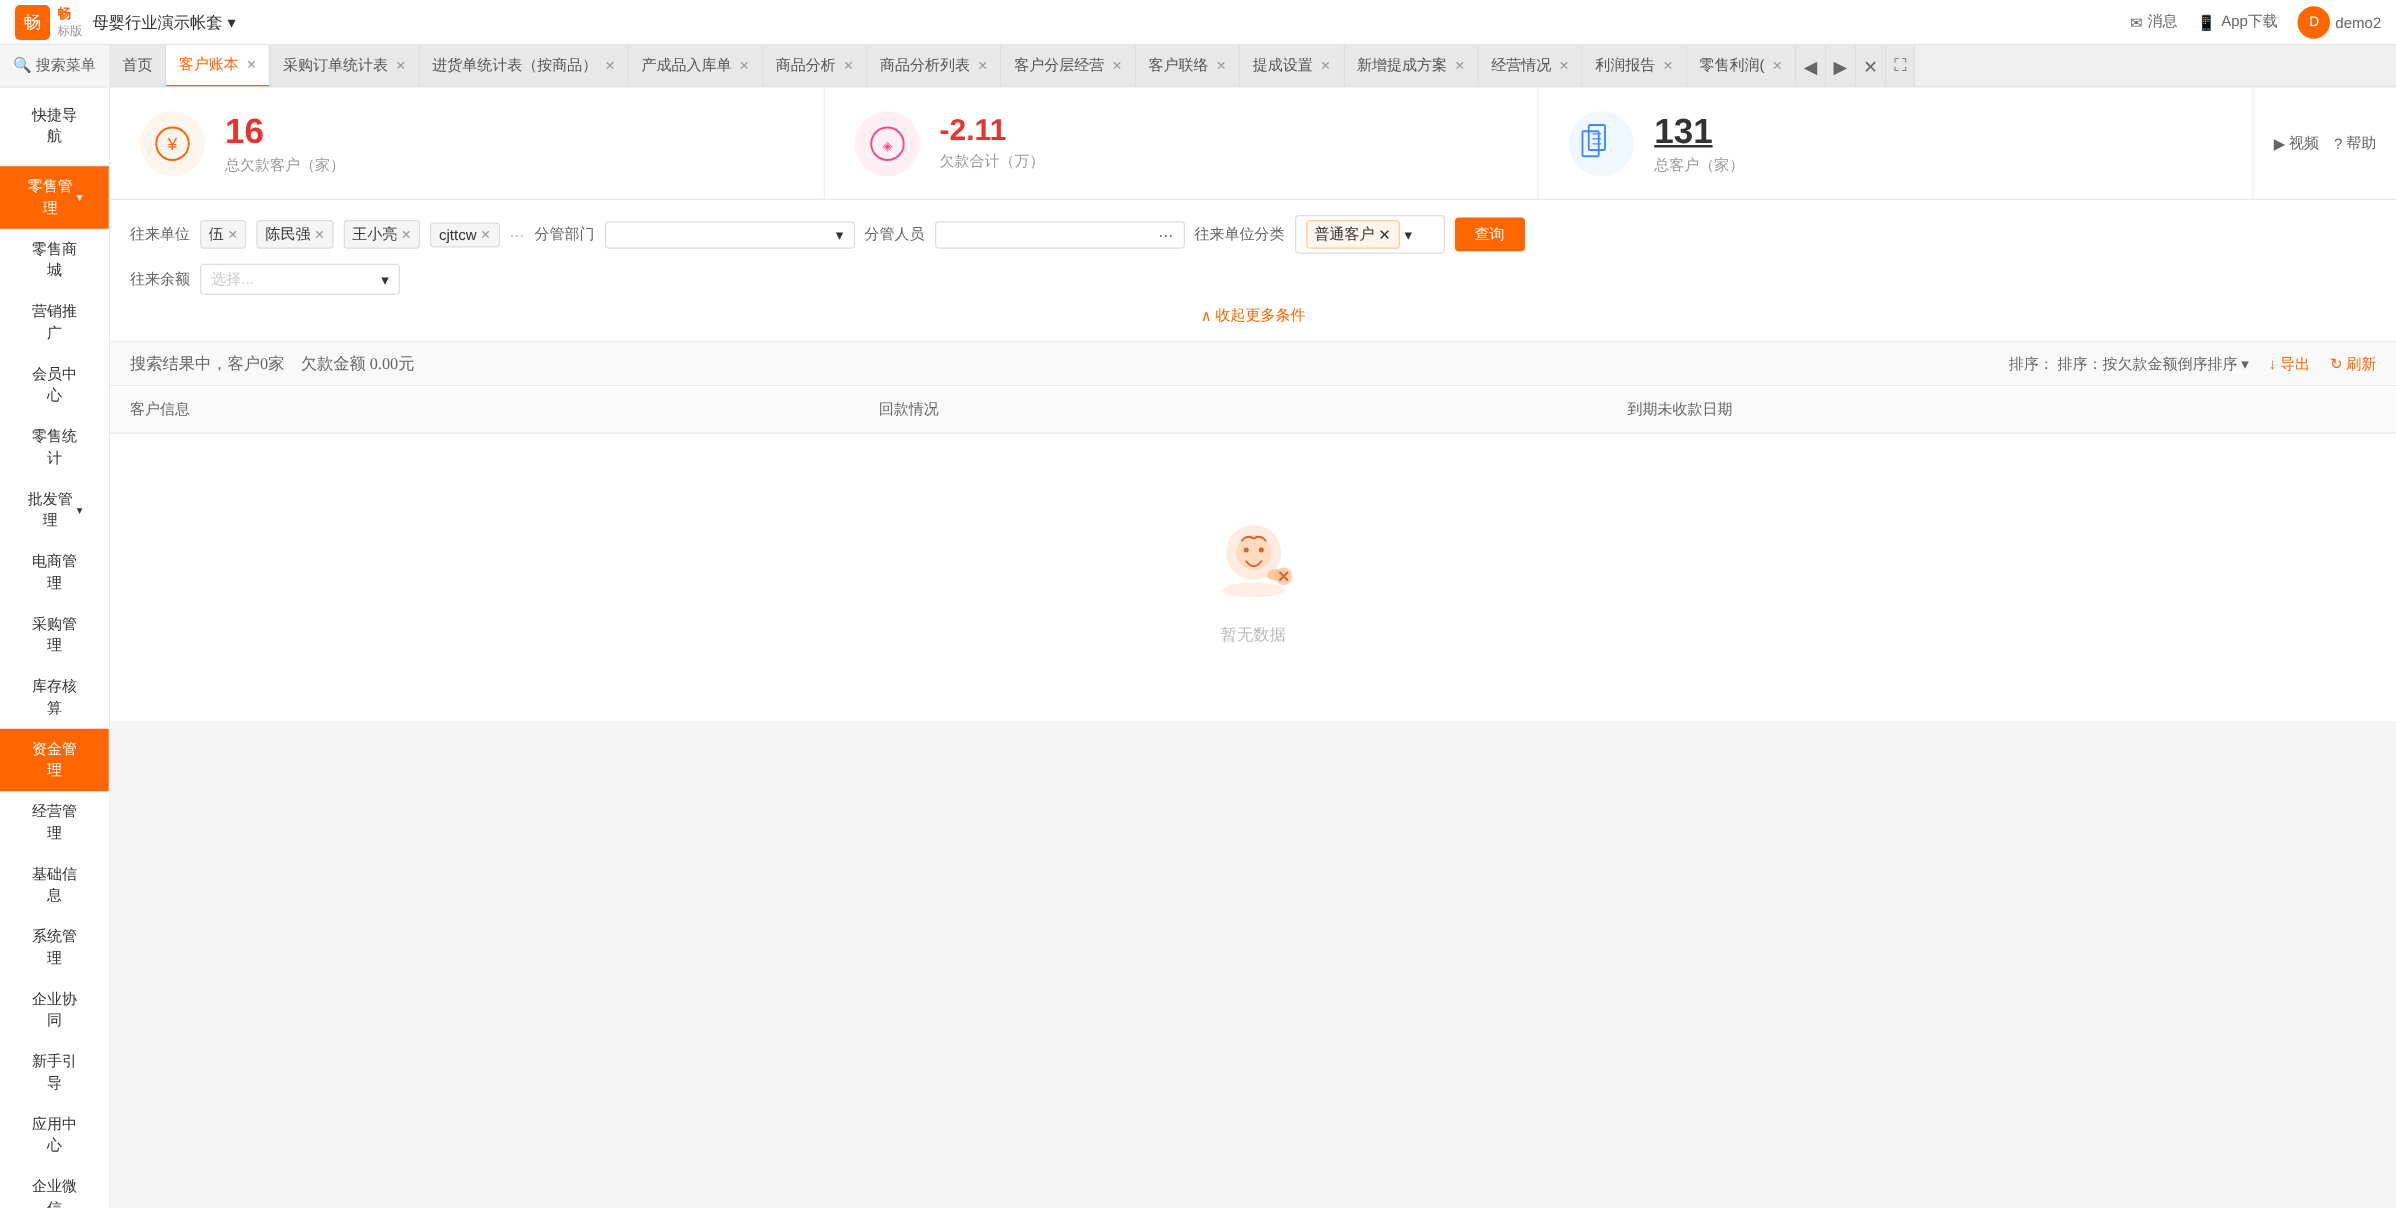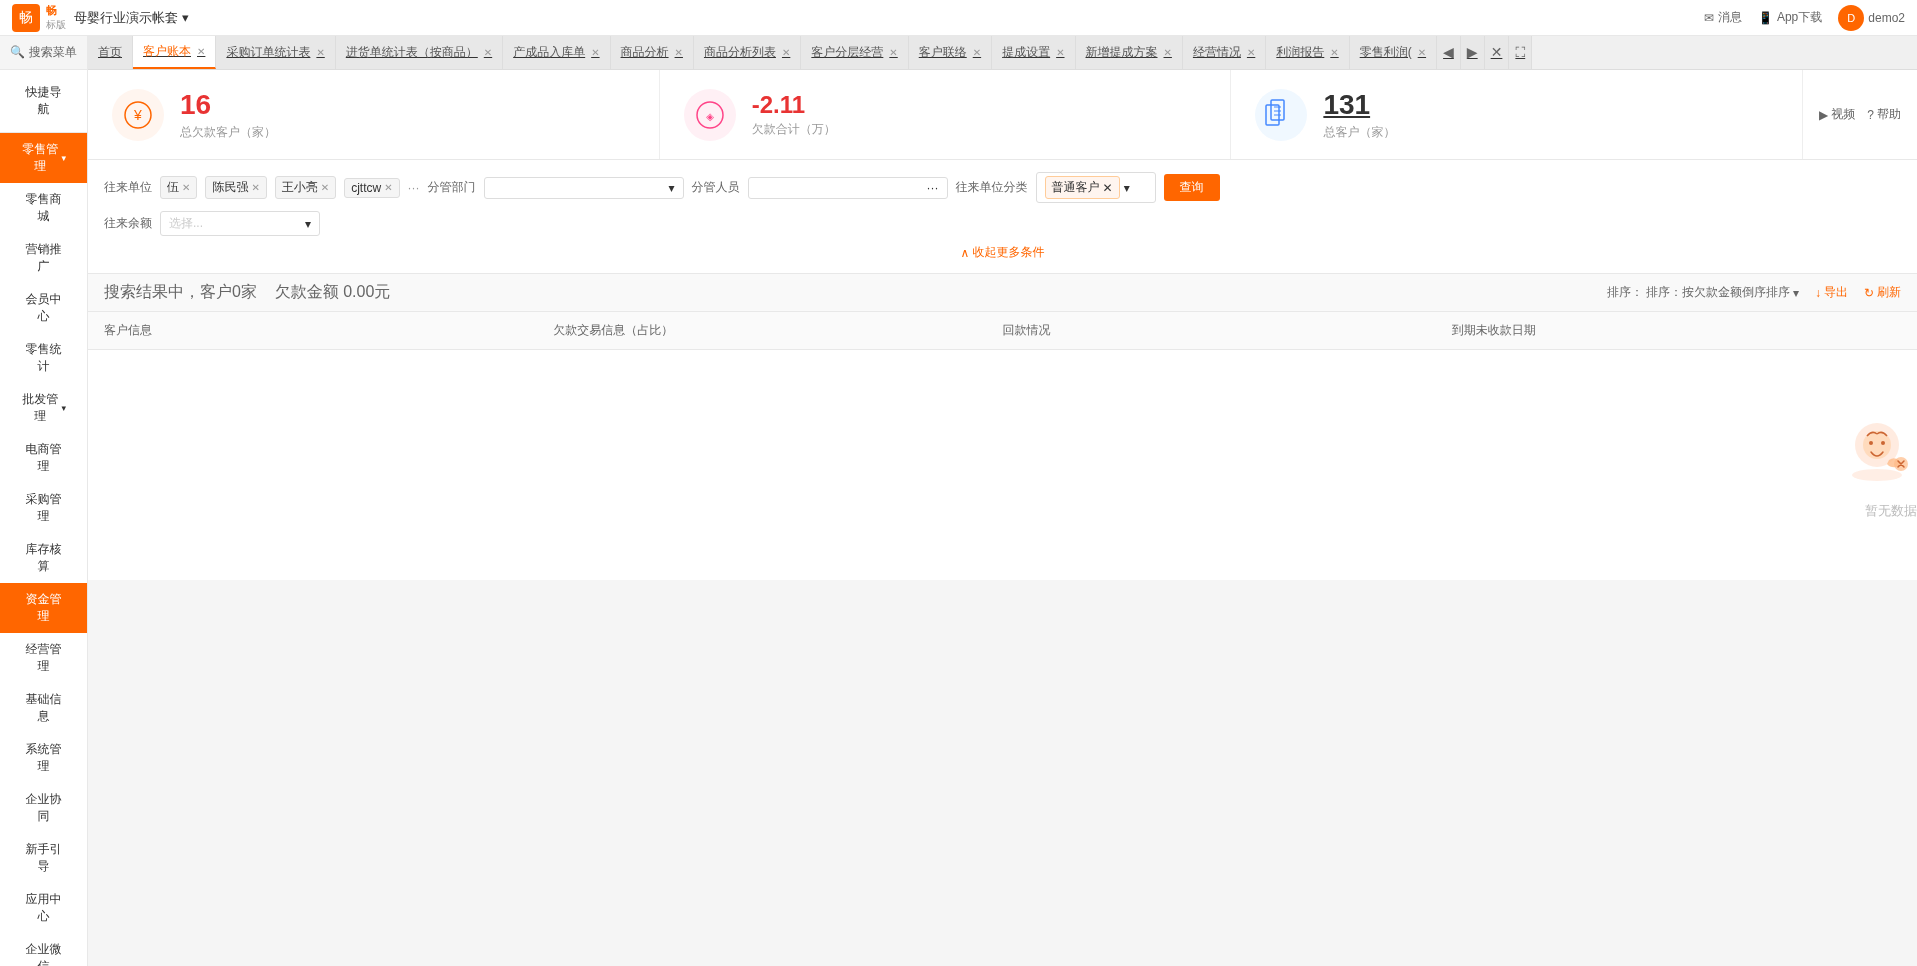--- a/index.html
+++ b/index.html
@@ -23,21 +23,21 @@
     .sidebar-search { padding: 8px; background: #f5f5f5; text-align: center; font-size: 12px; color: #666; cursor: pointer; border-bottom: 1px solid #e8e8e8; }
     .sidebar-nav { padding: 6px 0; border-bottom: 1px solid #e8e8e8; }
     .sidebar-item { padding: 8px 21px; text-align: center; font-size: 12px; color: #333; cursor: pointer; }
     .sidebar-item.active { background: #ff6600; color: #fff; }
     .sidebar-item.has-sub { display: flex; align-items: center; justify-content: center; gap: 2px; }
 
     
     .content-area { flex: 1; display: flex; flex-direction: column; overflow: hidden; }
 
     
-    .tab-bar { background: #f0f0f0; display: flex; align-items: flex-end; height: 34px; border-bottom: 1px solid #ddd; flex-shrink: 0; overflow: hidden; text-decoration: underline; }
+    .tab-bar { background: #f0f0f0; display: flex; align-items: center; height: 34px; border-bottom: 1px solid #ddd; flex-shrink: 0; overflow: hidden; }
     .tab-item { display: flex; align-items: center; gap: 4px; padding: 0 10px; height: 34px; font-size: 12px; cursor: pointer; white-space: nowrap; border-right: 1px solid #ddd; color: #555; background: #e8e8e8; flex-shrink: 0; }
     .tab-item.active { background: #fff; color: #ff6600; border-bottom: 2px solid #ff6600; }
     .tab-item .close-x { font-size: 10px; color: #999; margin-left: 2px; }
     .tab-nav-btn { padding: 0 6px; height: 34px; display: flex; align-items: center; cursor: pointer; color: #666; font-size: 14px; background: #e8e8e8; border-right: 1px solid #ddd; }
 
     
     .page-content { flex: 1; overflow-y: auto; padding: 0; background: #f5f5f5; }
 
     
     .stats-row { display: flex; background: #fff; border-bottom: 1px solid #e8e8e8; height: 90px; align-items: center; }
@@ -63,35 +63,35 @@
     .filter-tag .tag-close { color: #999; cursor: pointer; font-size: 10px; }
     .filter-more { color: #999; cursor: pointer; font-size: 12px; }
     .filter-select { display: flex; align-items: center; border: 1px solid #ddd; border-radius: 3px; padding: 3px 8px; font-size: 12px; gap: 4px; min-width: 120px; cursor: pointer; background: #fff; }
     .filter-select-wide { min-width: 200px; }
     .filter-select-tags { display: inline-flex; align-items: center; background: #fff5ef; border: 1px solid #ffcc99; border-radius: 3px; padding: 2px 6px; font-size: 12px; gap: 3px; }
     .query-btn { background: #ff6600; color: #fff; border: none; border-radius: 3px; padding: 5px 16px; font-size: 12px; cursor: pointer; }
     .collapse-btn { display: flex; align-items: center; gap: 3px; color: #ff6600; font-size: 12px; cursor: pointer; justify-content: center; margin-top: 4px; }
 
     
     .results-bar { display: flex; align-items: center; justify-content: space-between; padding: 8px 16px; background: #f9f9f9; border-bottom: 1px solid #e8e8e8; }
-    .results-info { font-size: 16px; color: #666; }
+    .results-info { font-size: 13px; color: #666; font-family: Liberation Serif, serif; }
     .results-actions { display: flex; align-items: center; gap: 16px; font-size: 12px; color: #666; }
     .sort-select { display: flex; align-items: center; gap: 3px; cursor: pointer; }
     .action-btn { display: flex; align-items: center; gap: 3px; cursor: pointer; color: #ff6600; }
 
     
     .data-table { width: 100%; background: #fff; }
     .table-header { display: flex; background: #fafafa; border-bottom: 1px solid #e8e8e8; padding: 10px 16px; font-size: 12px; color: #666; font-weight: 500; }
     .col-customer { flex: 2; }
     .col-debt { flex: 2; }
     .col-repay { flex: 2; }
     .col-date { flex: 2; }
 
     
-    .empty-state { display: flex; flex-direction: column; align-items: flex-end; justify-content: center; padding: 60px 0; }
+    .empty-state { display: flex; flex-direction: column; align-items: center; justify-content: center; padding: 60px 0; }
     .empty-icon { width: 80px; height: 80px; margin-bottom: 12px; }
     .empty-text { font-size: 13px; color: #bbb; }
   </style>
 </head>
 <body>
 
 <div class="top-bar">
   <div class="top-bar-left">
     <div class="logo-area">
       <div class="logo-icon">
@@ -392,21 +392,20 @@
           <div class="action-btn">
             <span>↻</span>
             <span>刷新</span>
           </div>
         </div>
       </div>
 
       <div class="data-table">
         <div class="table-header">
           <div class="col-customer">客户信息</div>
-          <div class="col-debt">欠款交易信息（占比）</div>
           <div class="col-repay">回款情况</div>
           <div class="col-date">到期未收款日期</div>
         </div>
 
         <div class="empty-state">
           <div class="empty-icon">
             <svg width="80" height="80" viewBox="0 0 80 80" fill="none" xmlns="http://www.w3.org/2000/svg">
               <ellipse cx="40" cy="65" rx="25" ry="6" fill="#ffddcc" opacity="0.5"></ellipse>
               <circle cx="40" cy="35" r="22" fill="#ffddcc" opacity="0.6"></circle>
               <circle cx="40" cy="35" r="14" fill="#ffcc99" opacity="0.5"></circle>

